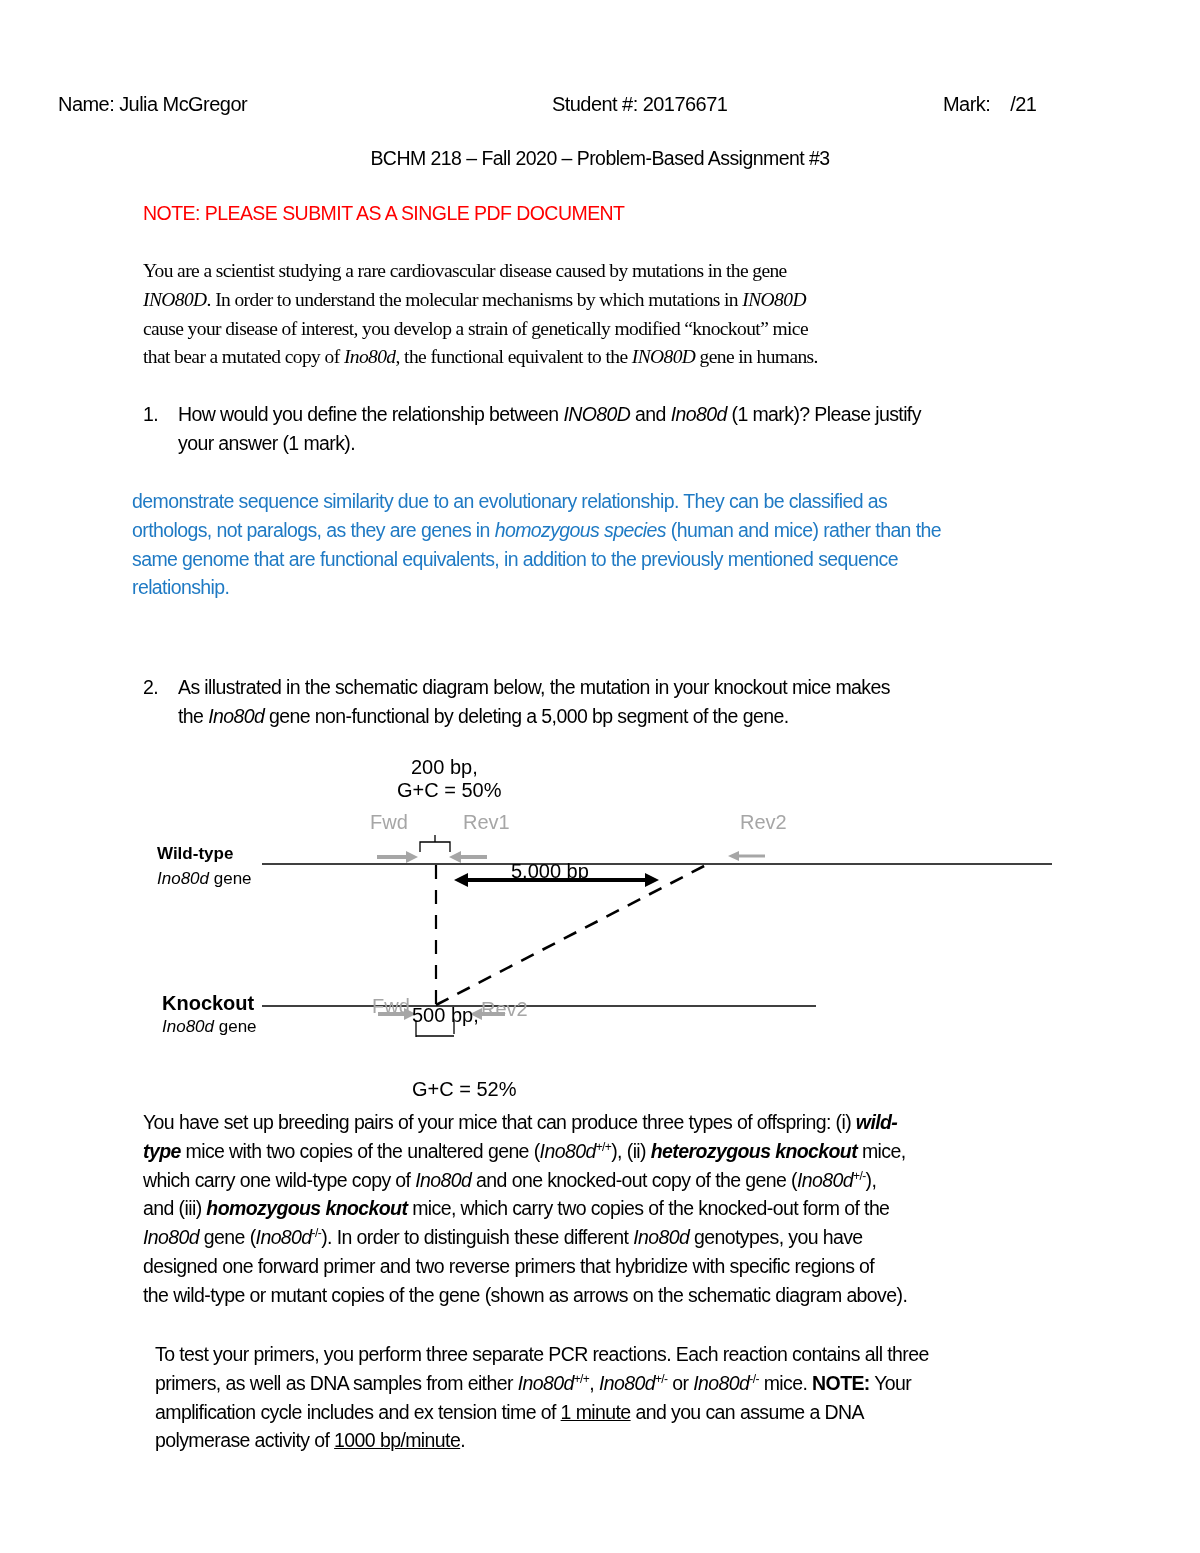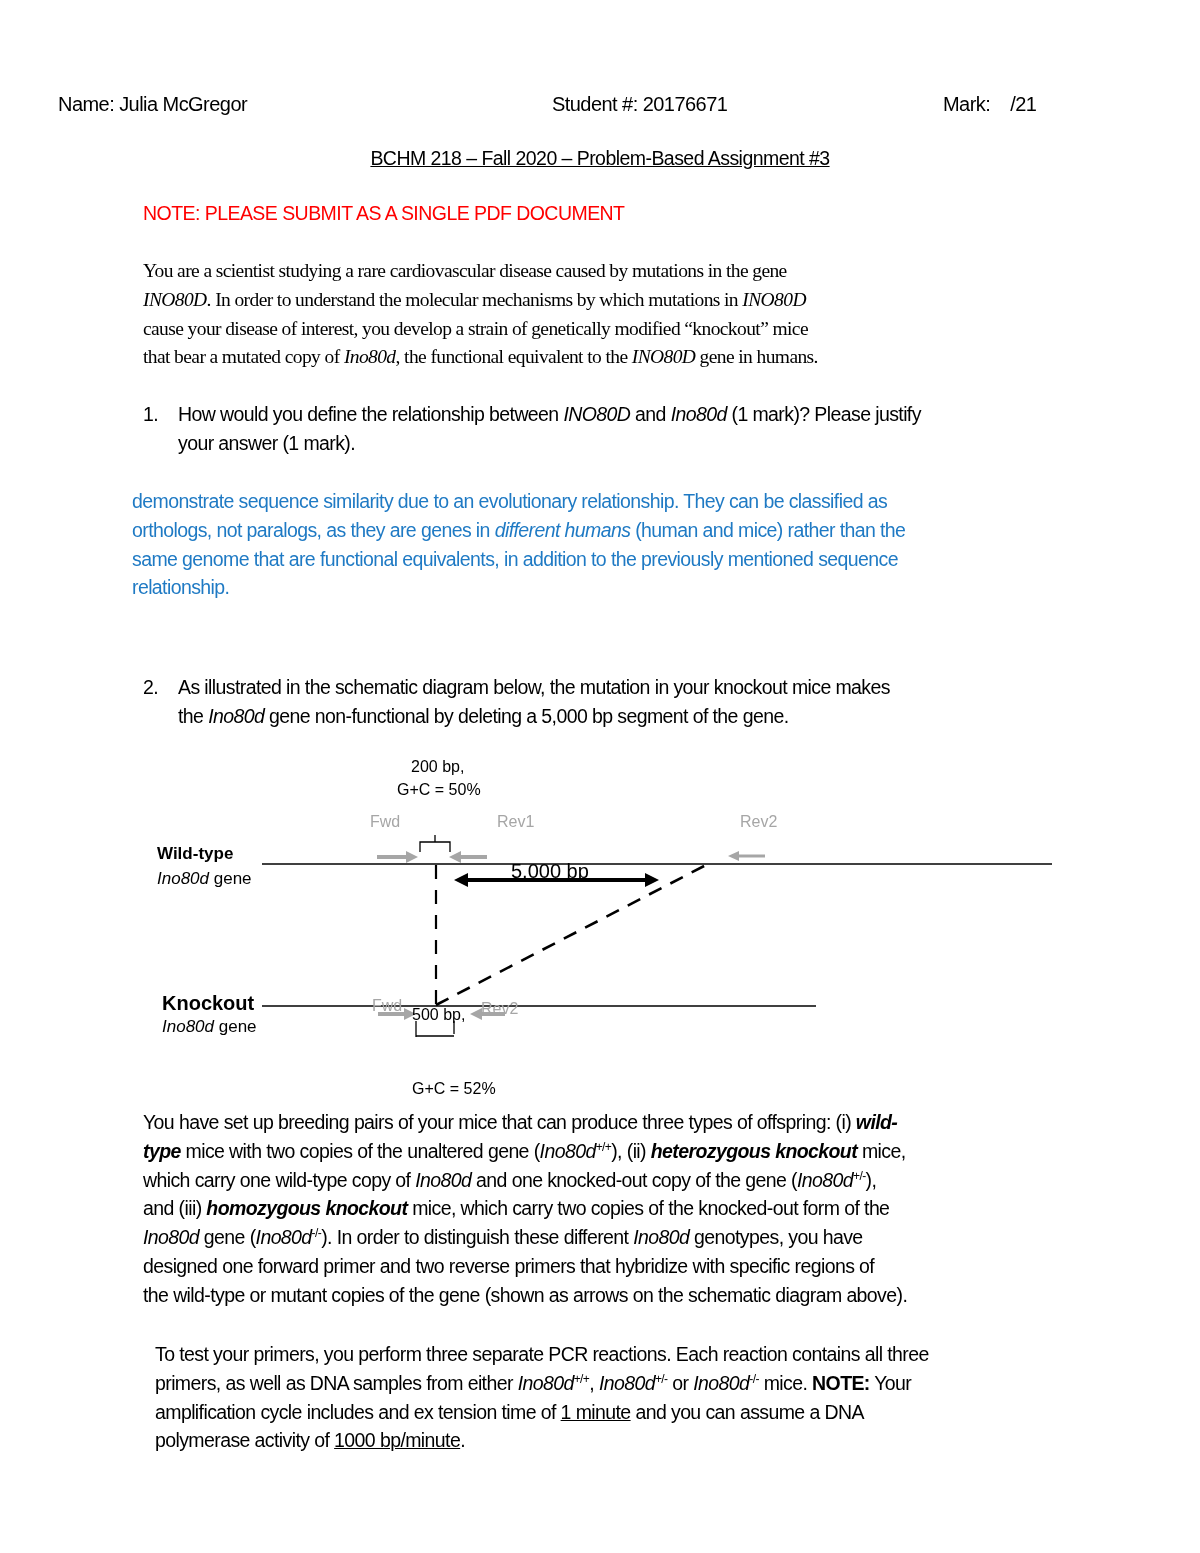--- a/index.html
+++ b/index.html
@@ -1,30 +1,30 @@
 <!DOCTYPE html>
 <html><head>
 <meta charset="utf-8">
 <style>
   html, body { margin:0; padding:0; background:#ffffff; }
   body { width:1200px; height:1553px; position:relative; overflow:hidden;
          font-family:"Liberation Sans", sans-serif; color:#000; }
   .t { position:absolute; font-size:19.5px; line-height:29px; letter-spacing:-0.55px; white-space:nowrap; }
   .hdr { top:71px; font-size:20px;margin-top:19px; }
-  .title { top:144px; left:0; width:1200px; text-align:center; font-size:19.5px; text-decoration:underline; }
+  .title { top:144px; left:0; width:1200px; text-align:center; font-size:19.5px; }
   .red { color:#ff0000; }
   .blue { color:#1f7ac4; }
   .para { position:absolute; font-size:19.5px; line-height:28.8px; letter-spacing:-0.6px; }
   .para .ln { display:block; white-space:nowrap; }
   i { font-style:italic; }
   b { font-weight:bold; }
   sup { font-size:12px; line-height:0; vertical-align:7px; }
   u { text-decoration:underline; }
   .gray { color:#a6a6a6; }
-  .diag-label { position:absolute; font-size:16px; line-height:22px; white-space:nowrap; }
+  .diag-label { position:absolute; font-size:20px; line-height:22px; white-space:nowrap; }
   svg.diagram { position:absolute; left:0; top:0; }
 </style>
 </head>
 <body>
 
 <div class="t hdr" style="left:58px;">Name: Julia McGregor</div>
 <div class="t hdr" style="left:552px;">Student #: 20176671</div>
 <div class="t hdr" style="left:943px; white-space:pre;">Mark:    /21</div>
 
 <div class="t title">BCHM 218 – Fall 2020 – Problem-Based Assignment #3</div>
@@ -39,21 +39,21 @@
 </div>
 
 <div class="t" style="left:143px; top:400px;">1.</div>
 <div class="para" style="left:178px; top:400px;">
   <span class="ln"><span>How would you define the relationship between </span><i>INO80D</i><span> and </span><i>Ino80d</i><span> (1 mark)? Please justify</span></span>
   <span class="ln">your answer (1 mark).</span>
 </div>
 
 <div class="para blue" style="left:132px; top:487px;">
   <span class="ln">demonstrate sequence similarity due to an evolutionary relationship. They can be classified as</span>
-  <span class="ln"><span>orthologs, not paralogs, as they are genes in </span><i>different humans</i><span> (human and mice) rather than the</span></span>
+  <span class="ln"><span>orthologs, not paralogs, as they are genes in </span><i>homozygous species</i><span> (human and mice) rather than the</span></span>
   <span class="ln">same genome that are functional equivalents, in addition to the previously mentioned sequence</span>
   <span class="ln">relationship.</span>
 </div>
 
 <div class="t" style="left:143px; top:673px;">2.</div>
 <div class="para" style="left:178px; top:673px;">
   <span class="ln">As illustrated in the schematic diagram below, the mutation in your knockout mice makes</span>
   <span class="ln"><span>the </span><i>Ino80d</i><span> gene non-functional by deleting a 5,000 bp segment of the gene.</span></span>
 </div>
 
@@ -106,21 +106,21 @@
   </g>
 
   <line x1="416" y1="1021" x2="416" y2="1037" stroke="#000" stroke-width="1.3"></line>
   <line x1="454" y1="1021" x2="454" y2="1034" stroke="#000" stroke-width="1.3"></line>
   <line x1="416" y1="1036" x2="454" y2="1036" stroke="#000" stroke-width="1.3"></line>
 </svg>
 
 <div class="diag-label" style="left:411px; top:756px;">200 bp,</div>
 <div class="diag-label" style="left:397px; top:779px;">G+C = 50%</div>
 <div class="diag-label gray" style="left:370px; top:811px;">Fwd</div>
-<div class="diag-label gray" style="left:463px; top:811px;margin-left:34px;">Rev1</div>
+<div class="diag-label gray" style="left:463px; top:811px;">Rev1</div>
 <div class="diag-label gray" style="left:740px; top:811px;">Rev2</div>
 
 <div class="diag-label" style="left:157px; top:843px; font-weight:bold; font-size:17px;">Wild-type</div>
 <div class="diag-label" style="left:157px; top:868px; font-size:17px;"><i>Ino80d</i><span> gene</span></div>
 
 <div class="diag-label" style="left:511px; top:860px; font-size:20px;">5,000 bp</div>
 
 <div class="diag-label" style="left:162px; top:992px; font-weight:bold; font-size:20px;">Knockout</div>
 <div class="diag-label" style="left:162px; top:1016px; font-size:17px;"><i>Ino80d</i><span> gene</span></div>
 

